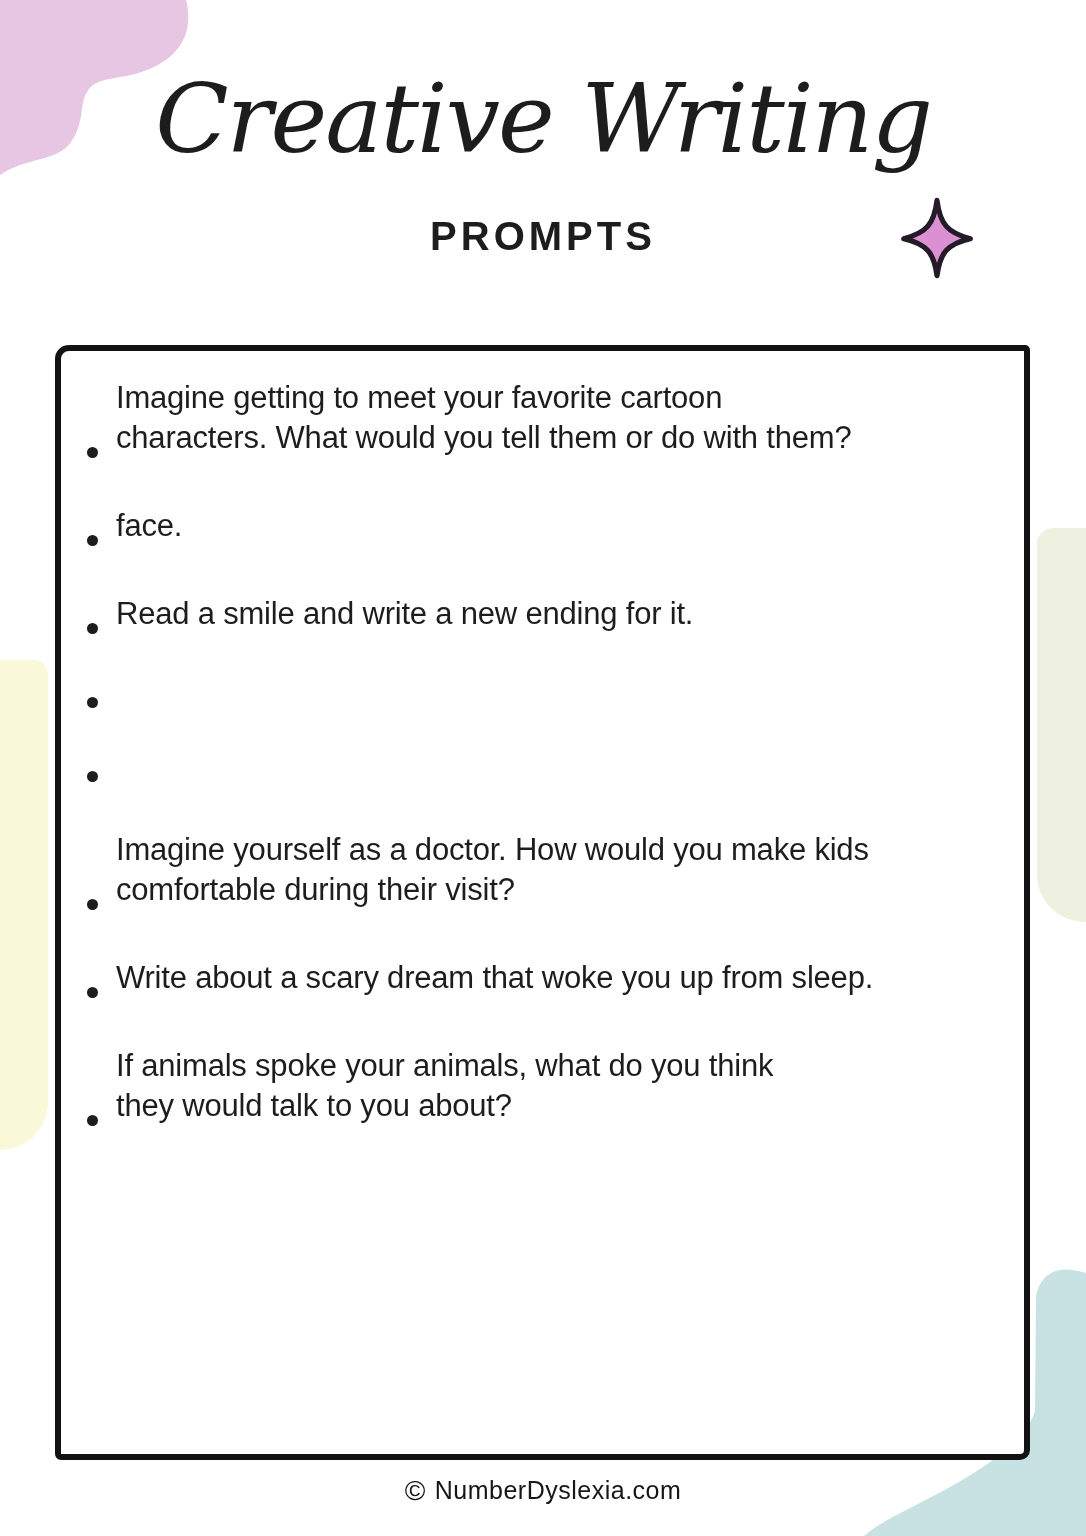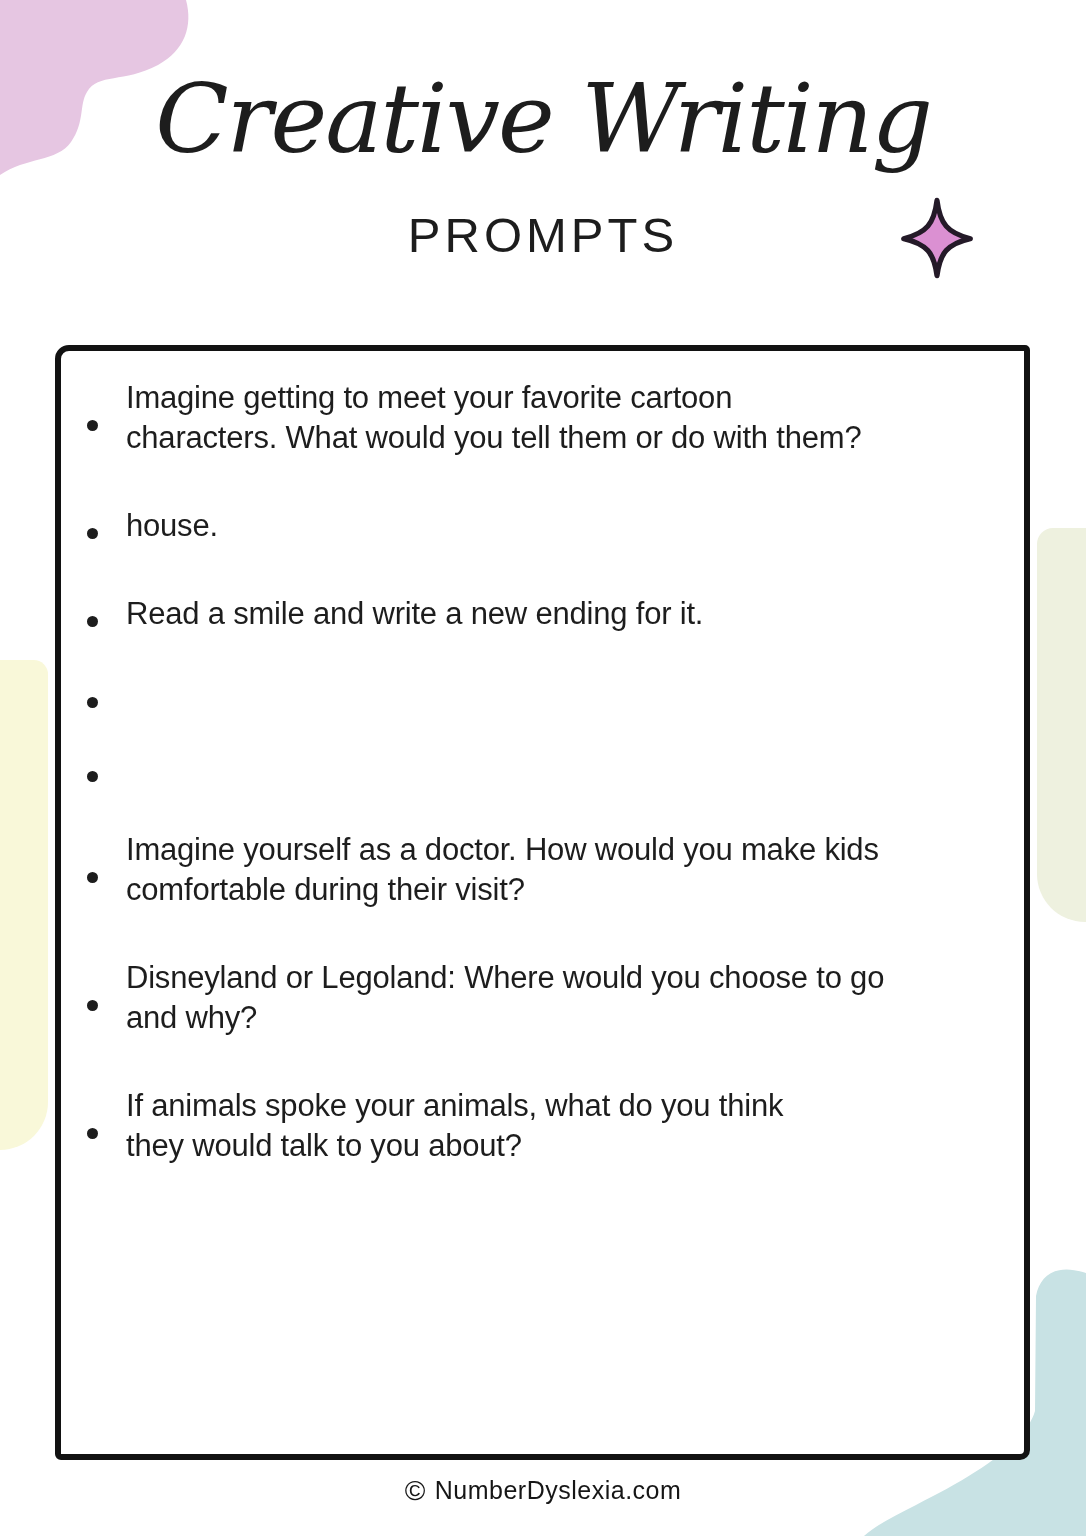--- a/index.html
+++ b/index.html
@@ -46,46 +46,46 @@
   .title-script {
     font-family: "DejaVu Serif", serif;
     font-style: italic;
     font-weight: 400;
     font-size: 96px;
     line-height: 1.55;
     letter-spacing: -2px;
     color: var(--text);
   }
   .title-sub {
-    margin-top: 12px;
+    margin-top: 18px;
     font-family: "Liberation Sans", sans-serif;
-    font-weight: 400;
-    font-size: 49px;
+    font-weight: 700;
+    font-size: 40px;
     line-height: 1.2;
     letter-spacing: 4px;
     color: var(--text);
   }
   .sparkle { position: absolute; left: 900px; top: 194px; width: 74px; height: 88px; }
   
   .prompt-box {
     position: absolute;
     left: 55px; top: 345px;
     width: 975px; height: 1115px;
     background: var(--background);
     border: 6px solid var(--box-border);
     border-radius: 14px 5px 10px 6px;
   }
   .prompt-list {
     list-style: none;
     padding: 27px 28px 0 26px;
   }
   .prompt {
     display: flex;
-    align-items: center;
-    gap: 28px;
+    align-items: flex-end;
+    gap: 18px;
     margin-bottom: 48px;
     font-size: 31px;
     line-height: 40px;
     letter-spacing: -0.2px;
   }
   .prompt:last-child { margin-bottom: 0; }
   .bullet {
     flex: 0 0 auto;
     width: 11px; height: 11px;
     margin-top: 15px;
@@ -134,21 +134,21 @@
       <li class="prompt">
         <span class="bullet"></span>
         <span class="prompt-text">
             <span class="line">Imagine getting to meet your favorite cartoon</span>
             <span class="line">characters. What would you tell them or do with them?</span>
           </span>
       </li>
       <li class="prompt">
         <span class="bullet"></span>
         <span class="prompt-text">
-            <span class="line">house.</span>
+            <span class="line">face.</span>
           </span>
       </li>
       <li class="prompt">
         <span class="bullet"></span>
         <span class="prompt-text">
             <span class="line">Read a smile and write a new ending for it.</span>
           </span>
       </li>
       <li class="prompt">
         <span class="bullet"></span>
@@ -159,22 +159,21 @@
       <li class="prompt">
         <span class="bullet"></span>
         <span class="prompt-text">
             <span class="line">Imagine yourself as a doctor. How would you make kids</span>
             <span class="line">comfortable during their visit?</span>
           </span>
       </li>
       <li class="prompt">
         <span class="bullet"></span>
         <span class="prompt-text">
-            <span class="line">Disneyland or Legoland: Where would you choose to go</span>
-            <span class="line">and why?</span>
+            <span class="line">Write about a scary dream that woke you up from sleep.</span>
           </span>
       </li>
       <li class="prompt">
         <span class="bullet"></span>
         <span class="prompt-text">
             <span class="line">If animals spoke your animals, what do you think</span>
             <span class="line">they would talk to you about?</span>
           </span>
       </li>
     </ul>

